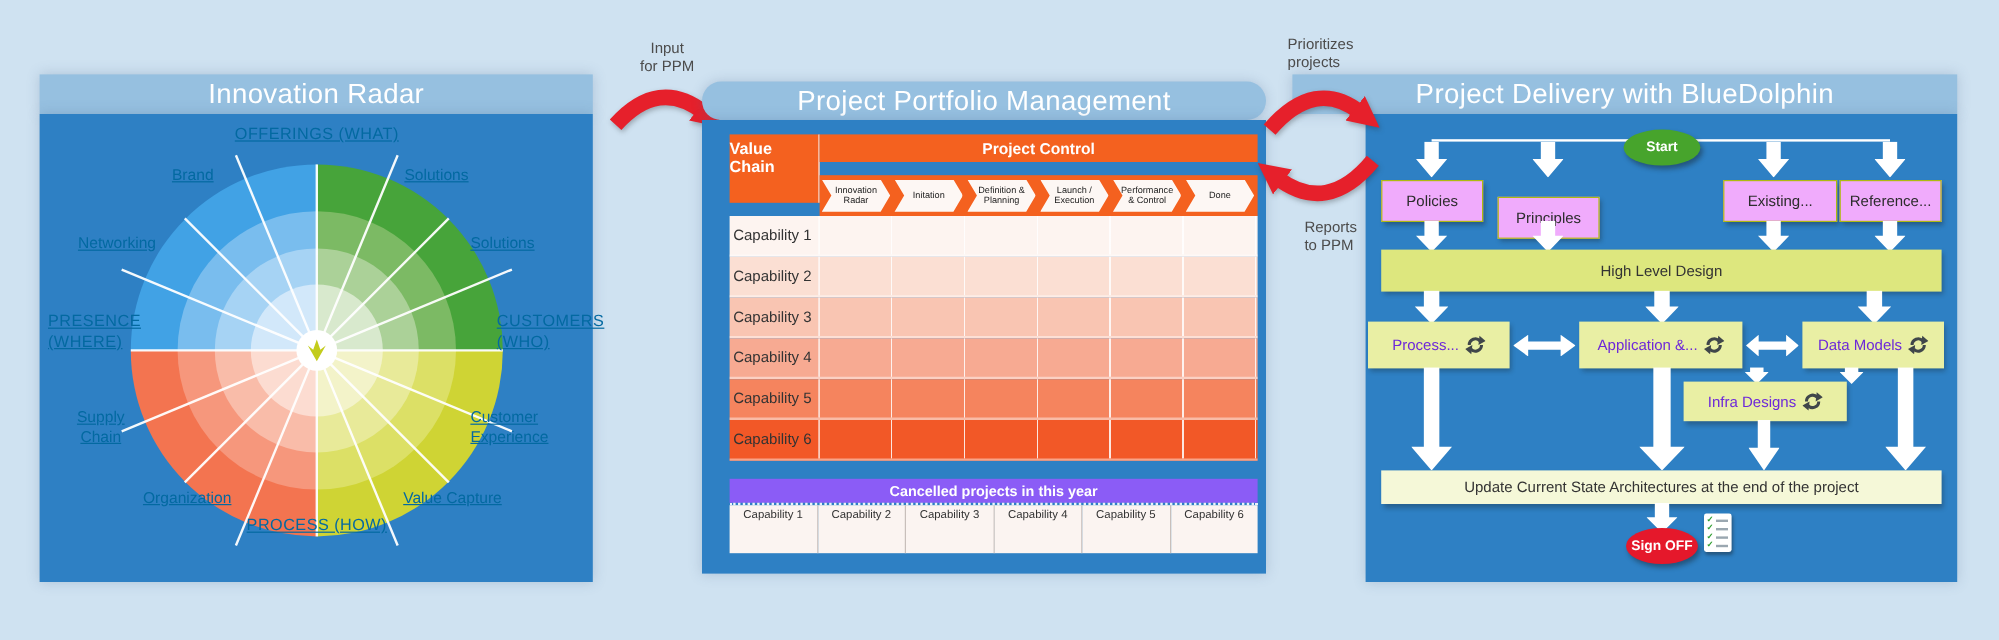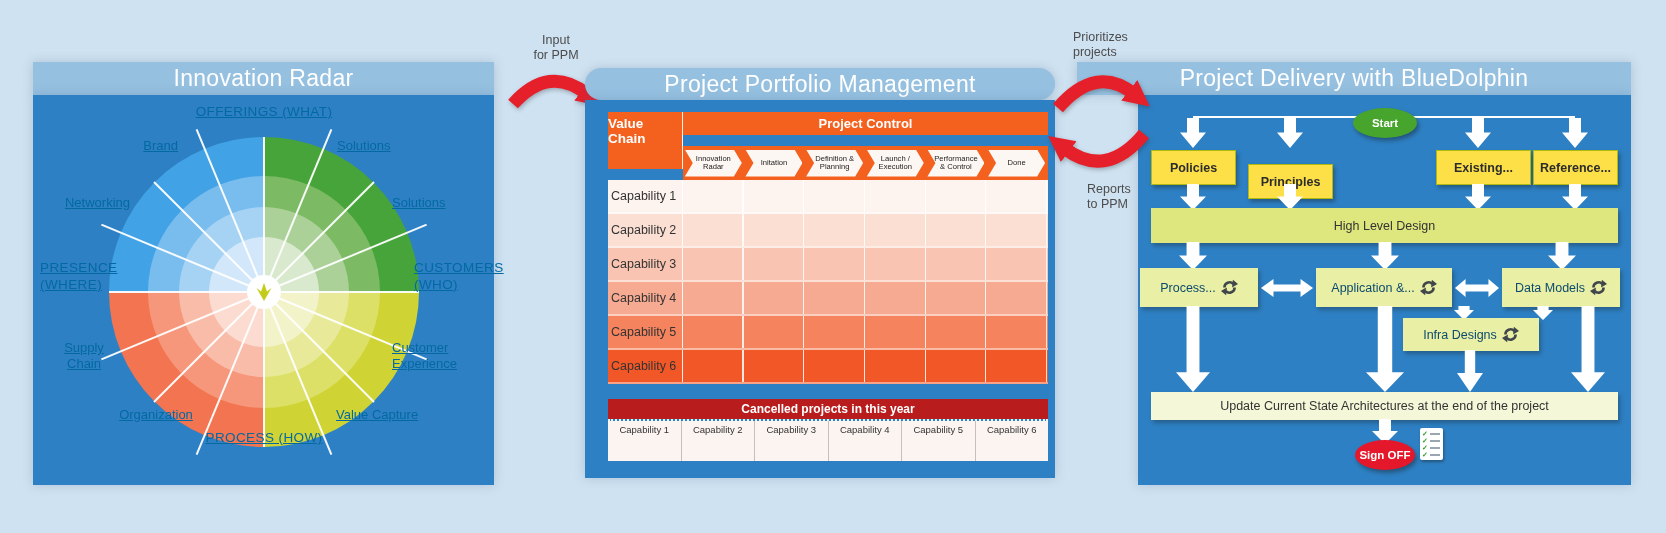--- a/index.html
+++ b/index.html
@@ -29,34 +29,34 @@
   .chev-col{width:60.67px;display:flex;justify-content:center;}
   .chevron{width:57px;height:27px;background:#fdf7f4;color:#222;font-size:7.6px;line-height:1.12;
     display:flex;align-items:center;justify-content:center;text-align:center;
     clip-path:polygon(0% 0%,86% 0%,100% 50%,86% 100%,0% 100%,14% 50%);}
   .cap-row{display:flex;height:34px;border-bottom:2px solid rgba(255,255,255,.45);box-sizing:border-box;}
   .cap-label{width:75px;color:#333;font-size:12.5px;display:flex;align-items:center;padding-left:3px;
     box-sizing:border-box;border-right:1px solid rgba(255,255,255,.9);}
   .cap-cells{flex:1;background-image:repeating-linear-gradient(90deg,transparent 0,transparent 59.5px,rgba(255,255,255,.85) 59.5px,rgba(255,255,255,.85) 60.67px);}
   .r1{background-color:#fdf4f0;} .r2{background-color:#fbdfd3;} .r3{background-color:#f9c5b2;}
   .r4{background-color:#f7aa92;} .r5{background-color:#f5845e;} .r6{background-color:#f25827;}
-  #cancelled-band{position:absolute;left:608px;top:399px;width:440px;height:20px;background:#b91c1c;color:#fff;
+  #cancelled-band{position:absolute;left:608px;top:399px;width:440px;height:20px;background:#8b5cf6;color:#fff;
     font-weight:bold;font-size:12px;display:flex;align-items:center;justify-content:center;}
   #cancelled-cells{position:absolute;left:608px;top:419px;width:440px;height:42px;display:flex;
     border-top:2px dotted rgba(255,255,255,.9);box-sizing:border-box;}
   .cx-cell{flex:1;background:#fbf4f1;color:#333;font-size:9.5px;text-align:center;padding-top:3px;
     box-sizing:border-box;border-right:1px solid #c8bfbb;}
   .cx-cell:last-child{border-right:none;}
 
   
-  .ybox{position:absolute;background:#fde047;border:1px solid #aeba10;color:#2c2c2c;font-size:12.5px;
-    display:flex;align-items:center;justify-content:center;box-shadow:2px 3px 4px rgba(20,20,20,.35);box-sizing:border-box;font-weight:bold;}
+  .ybox{position:absolute;background:#f0abfc;border:1px solid #aeba10;color:#2c2c2c;font-size:12.5px;
+    display:flex;align-items:center;justify-content:center;box-shadow:2px 3px 4px rgba(20,20,20,.35);box-sizing:border-box;}
   .hldbox{position:absolute;background:#dde77e;color:#333;font-size:12.5px;display:flex;align-items:center;
     justify-content:center;box-shadow:2px 3px 4px rgba(20,20,20,.3);}
-  .mbox{position:absolute;background:#e9efa4;color:#0c4a6e;font-size:12.5px;display:flex;align-items:center;
+  .mbox{position:absolute;background:#e9efa4;color:#6d28d9;font-size:12.5px;display:flex;align-items:center;
     justify-content:center;gap:5px;box-shadow:2px 3px 4px rgba(20,20,20,.3);}
   .palebox{position:absolute;background:#f5f8d8;color:#333;font-size:12.5px;display:flex;align-items:center;
     justify-content:center;box-shadow:2px 3px 4px rgba(20,20,20,.3);}
   .oval{position:absolute;border-radius:50%;color:#fff;font-weight:bold;font-size:11.5px;
     display:flex;align-items:center;justify-content:center;box-shadow:2px 3px 4px rgba(20,20,20,.4);}
   .wa{position:absolute;background:#fff;filter:drop-shadow(2px 3px 2px rgba(25,25,25,.3));}
   .ad-s{clip-path:polygon(27% 0,73% 0,73% 48%,100% 48%,50% 100%,0 48%,27% 48%);}
   .ad-l{clip-path:polygon(31% 0,69% 0,69% 77%,100% 77%,50% 100%,0 77%,31% 77%);}
   .ad-f{clip-path:polygon(30% 0,70% 0,70% 55%,100% 55%,50% 100%,0 55%,30% 55%);}
   .ad-t{clip-path:polygon(22% 0,78% 0,78% 28%,100% 28%,50% 100%,0 28%,22% 28%);}

